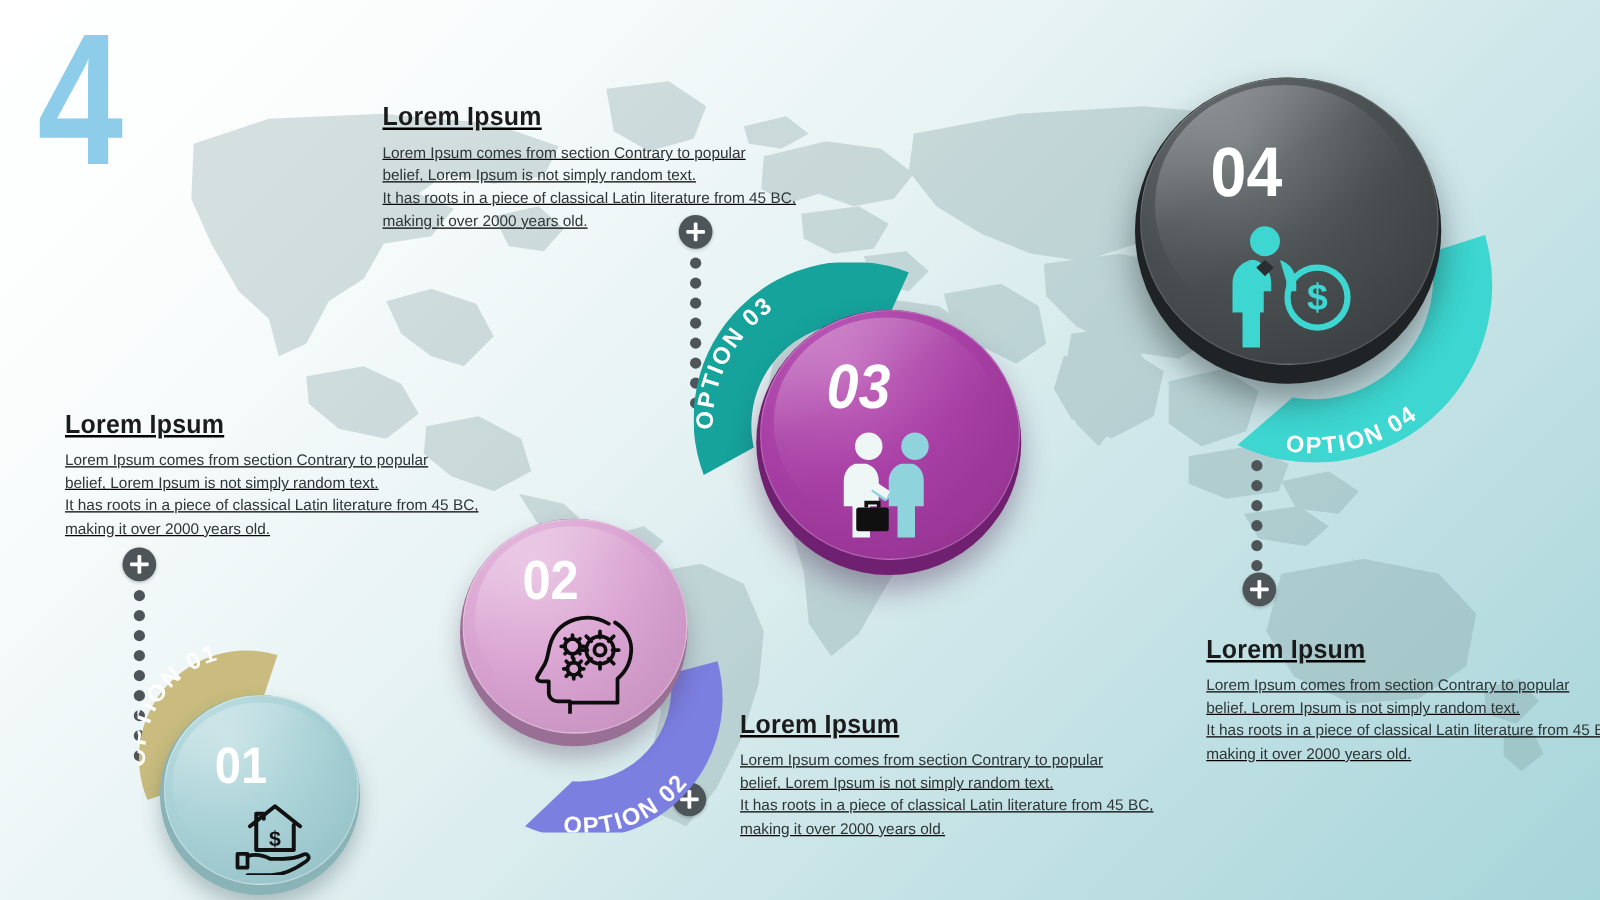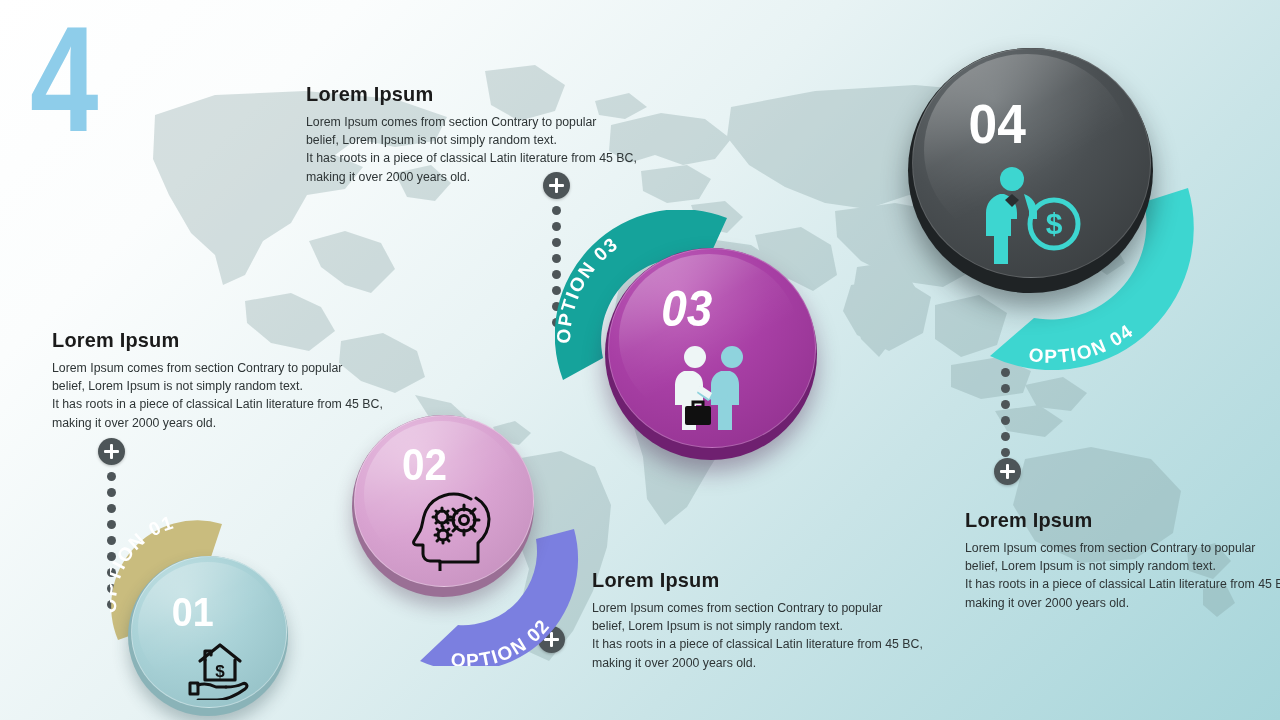--- a/index.html
+++ b/index.html
@@ -51,21 +51,21 @@
     font-family: "Liberation Sans Narrow", "Liberation Sans", sans-serif;
     font-size: 27px;
     font-weight: 700;
     color: #121212;
     letter-spacing: .6px;
     transform: scaleX(.9);
     transform-origin: left center;
   }
 
   
-  .txt-block { position: absolute; }
+  .txt-block { position: absolute; text-decoration: underline; }
   .txt-block h3 {
     margin: 0 0 7px 0;
     font-family: "Liberation Sans Narrow", "Liberation Sans", sans-serif;
     font-size: 21px;
     font-weight: 700;
     color: #1b1b1b;
     letter-spacing: .2px;
     transform: scaleX(.95);
     transform-origin: left center;
   }
@@ -347,21 +347,21 @@
         <defs>
           <path id="arc02" d="M 22 168 A 104 104 0 0 0 162 44" fill="none"></path>
         </defs>
         <path d="M 14 170 A 112 112 0 0 0 168 38 L 130 48 A 74 74 0 0 1 52 134 Z" fill="#7b7fe0"></path>
         <text font-size="17">
           <textPath href="#arc02" startOffset="10%">OPTION 02</textPath>
         </text>
       </svg>
     </div>
 
-    <div class="disc" style="left:0px; top:0px; width:182px; height:182px;
+    <div class="disc" style="left:16px; top:0px; width:182px; height:182px;
          background:#9a6f95; box-shadow:0 10px 18px rgba(70,40,70,.30);">
       <div class="face" style="left:2px; top:0px; width:178px; height:170px;
            background:radial-gradient(circle at 34% 24%, #e7bee0 0%, #d9a3d1 46%, #c18cba 100%);
            border:1px solid rgba(255,255,255,.30);"></div>
       <div class="sheen" style="left:12px; top:6px; width:156px; height:146px;"></div>
       <div class="num" style="left:48px; top:28px; font-size:44px; transform:scaleX(.92);">02</div>
 
       <div class="glyph" style="left:58px; top:72px;">
         <svg width="84" height="84" viewBox="0 0 84 84">
           <g fill="none" stroke="#0d0d0d" stroke-width="3" stroke-linecap="round" stroke-linejoin="round">
@@ -428,21 +428,21 @@
         <defs>
           <path id="arc04" d="M 28 212 A 132 132 0 0 0 208 58" fill="none"></path>
         </defs>
         <path d="M 18 216 A 142 142 0 0 0 216 48 L 172 62 A 96 96 0 0 1 62 178 Z" fill="#3dd6d0"></path>
         <text font-size="20">
           <textPath href="#arc04" startOffset="10%">OPTION 04</textPath>
         </text>
       </svg>
     </div>
 
-    <div class="disc" style="left:8px; top:0px; width:245px; height:245px;
+    <div class="disc" style="left:8px; top:14px; width:245px; height:245px;
          background:#1f2325; box-shadow:0 14px 26px rgba(20,25,28,.42);">
       <div class="face" style="left:4px; top:0px; width:237px; height:228px;
            background:radial-gradient(circle at 34% 22%, #6a7073 0%, #4a4f52 46%, #35393b 100%);
            border:1px solid rgba(255,255,255,.14);"></div>
       <div class="sheen" style="left:16px; top:6px; width:206px; height:192px;"></div>
       <div class="num" style="left:58px; top:48px; font-size:56px; transform:scaleX(.92);">04</div>
 
       <div class="glyph" style="left:70px; top:118px;">
         <svg width="108" height="100" viewBox="0 0 108 100">
           <g fill="#3dd6d0">

